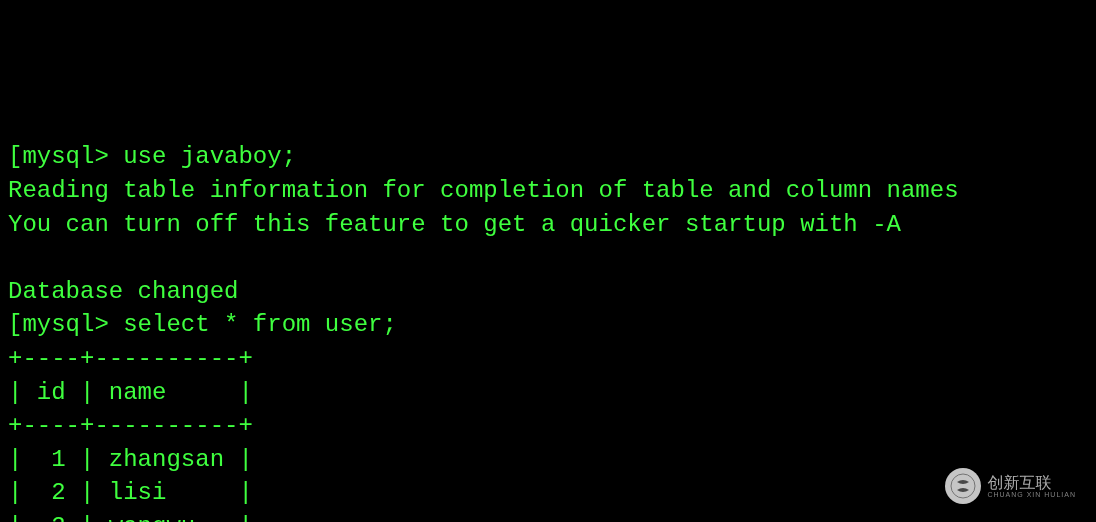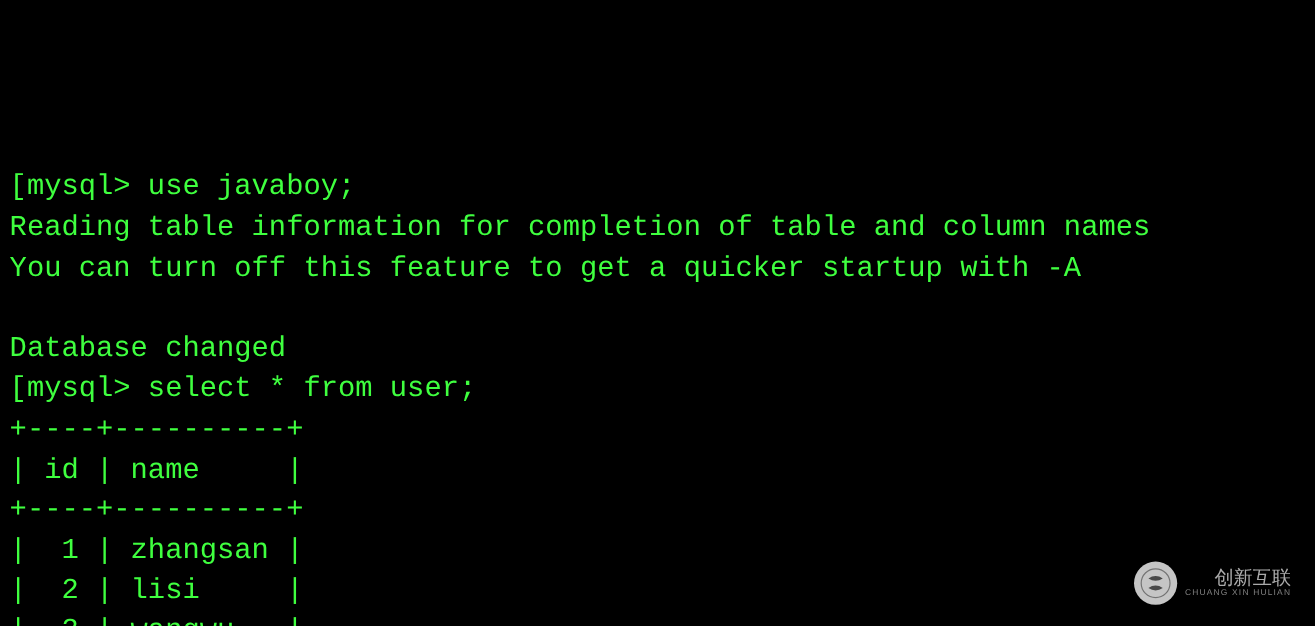--- a/index.html
+++ b/index.html
@@ -25,21 +25,20 @@
       white-space: pre;
     }
     .watermark {
       position: absolute;
       bottom: 18px;
       right: 20px;
       display: flex;
       align-items: center;
       gap: 6px;
       opacity: 0.85;
-      text-align: right;
     }
     .watermark-icon {
       width: 36px;
       height: 36px;
       border-radius: 50%;
       background: #e8e8e8;
       display: flex;
       align-items: center;
       justify-content: center;
       color: #333;

